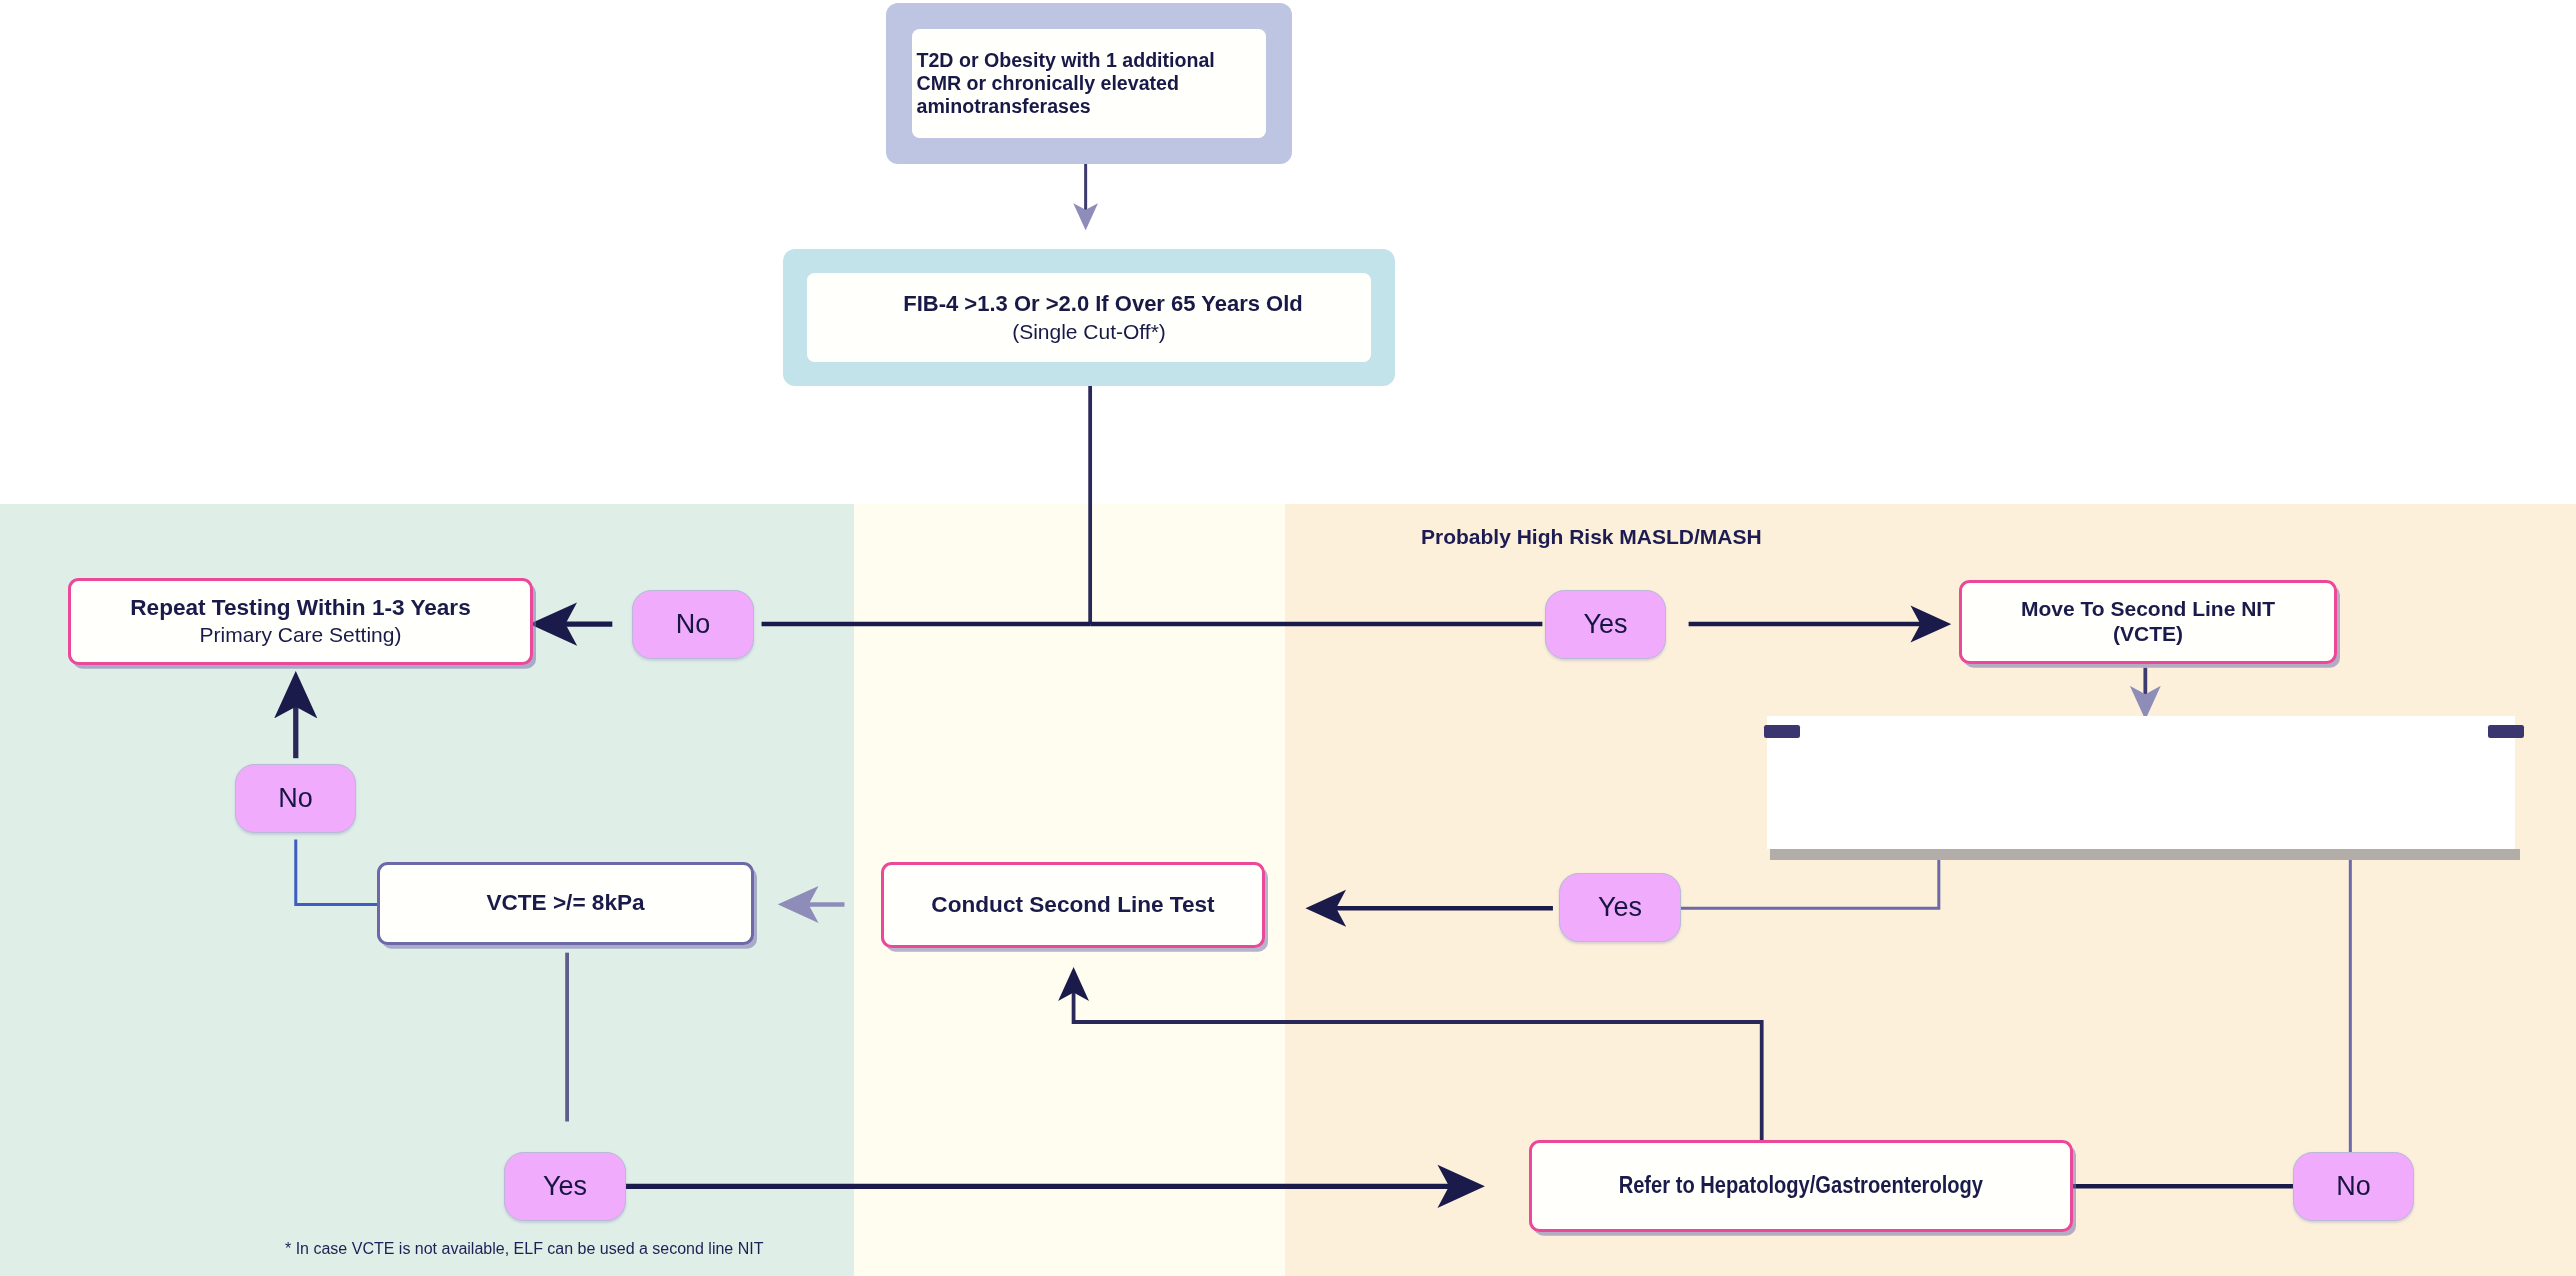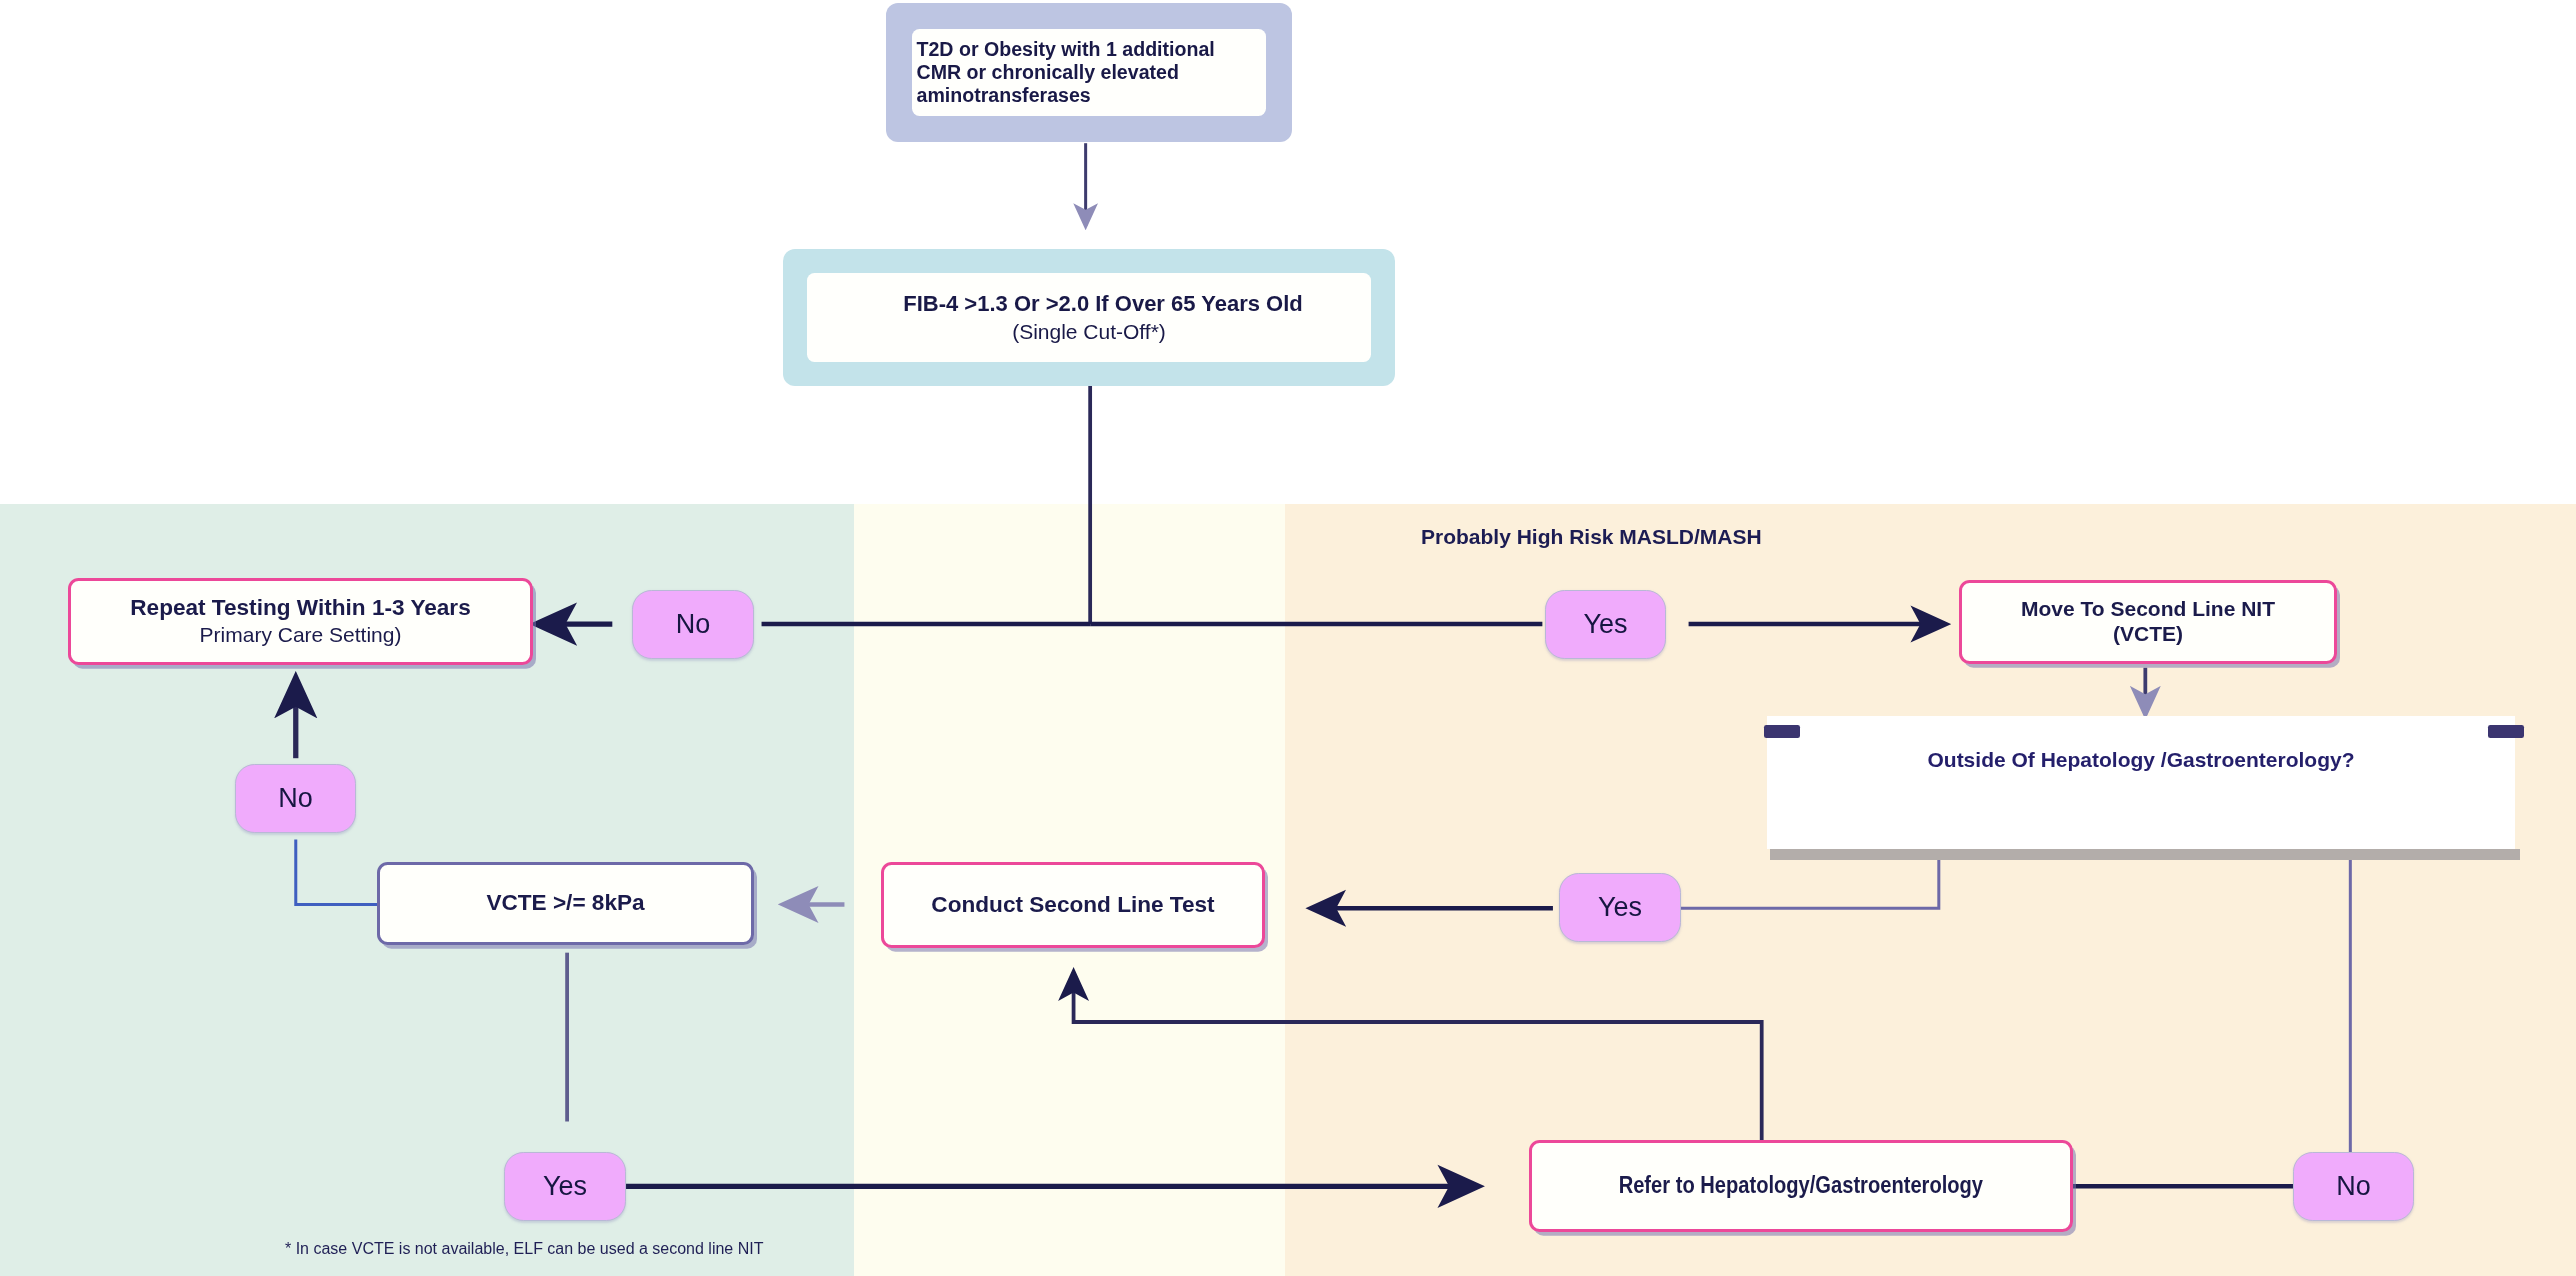--- a/index.html
+++ b/index.html
@@ -96,21 +96,21 @@
 
     <path d="M500,1200 L392,1200 L392,1114" stroke="#3f5fc0" stroke-width="4" fill="none"></path>
 
     <path d="M392,1006 L392,900" stroke="#2a2858" stroke-width="7" fill="none" marker-end="url(#arrNavy)"></path>
 
     <path d="M752,1264 L752,1488" stroke="#5e5d8e" stroke-width="5" fill="none"></path>
 
     <path d="M826,1574 L1960,1574" stroke="#1b1b4b" stroke-width="7" fill="none" marker-end="url(#arrNavy)"></path>
   </svg>
 
-  <div class="frame" style="left:886px;top:3px;width:406px;height:139px;background:#bdc5e2;">
+  <div class="frame" style="left:886px;top:3px;width:406px;height:161px;background:#bdc5e2;">
     <div class="inner" style="left:26px;top:26px;right:26px;bottom:26px;align-items:flex-start;justify-content:center;padding-left:4.5px;">
       <div style="text-align:left;font-weight:bold;font-size:19.6px;">
         <div>T2D or Obesity with 1 additional</div>
         <div>CMR or chronically elevated</div>
         <div>aminotransferases</div>
       </div>
     </div>
   </div>
 
   <div class="frame" style="left:783px;top:249px;width:612px;height:137px;background:#c3e3ea;">
@@ -130,21 +130,20 @@
   <div class="node proc" style="left:1959px;top:580px;width:378px;height:84px;flex-direction:column;">
     <div class="t-bold ovf" style="font-size:21px;">Move To Second Line NIT</div>
     <div class="t-bold ovf" style="font-size:21px;">(VCTE)</div>
   </div>
 
   <div class="card" style="left:1767px;top:716px;width:748px;height:133px;">
     <div class="tabL"></div>
     <div class="tabR"></div>
     <div class="cardbar"></div>
     <div class="cardtext">
-      <div class="t-bold" style="font-size:21px;margin-top:6px;">Outside Of Hepatology /Gastroenterology?</div>
     </div>
   </div>
 
   <div class="node proc" style="left:881px;top:862px;width:384px;height:86px;">
     <div class="ovf" style="font-size:22.6px;">Conduct Second Line Test</div>
   </div>
 
   <div class="node proc" style="left:377px;top:862px;width:377px;height:83px;border-color:#6d69a8;">
     <div class="ovf" style="font-size:22.6px;">VCTE &gt;/= 8kPa</div>
   </div>

